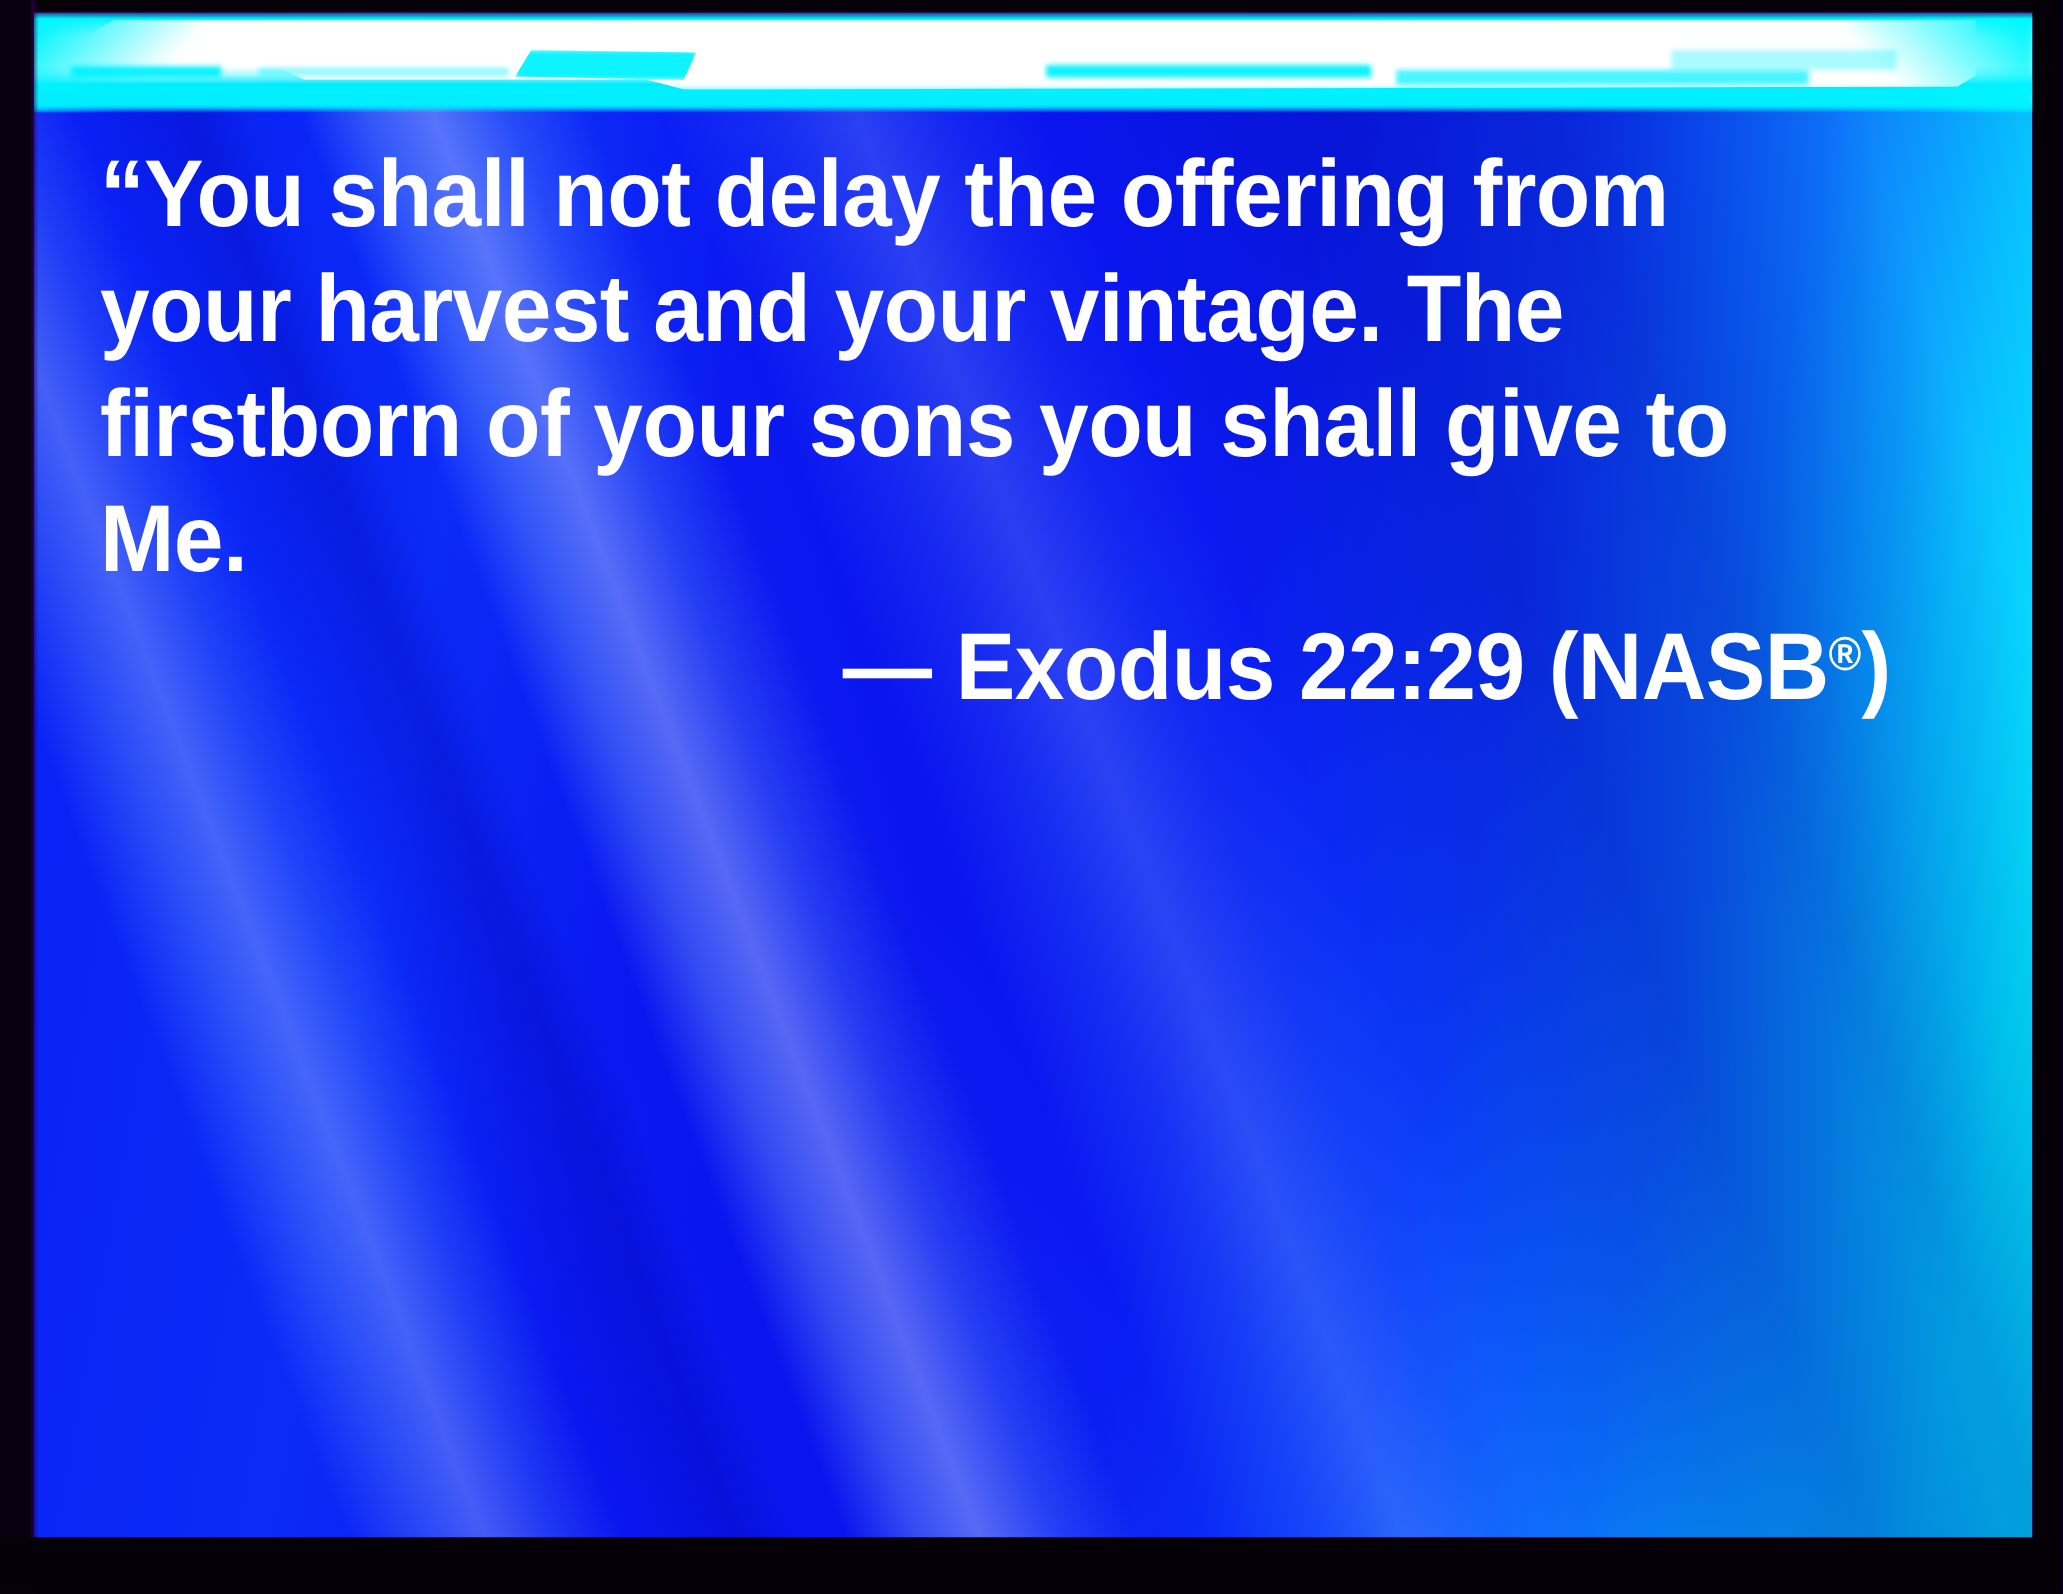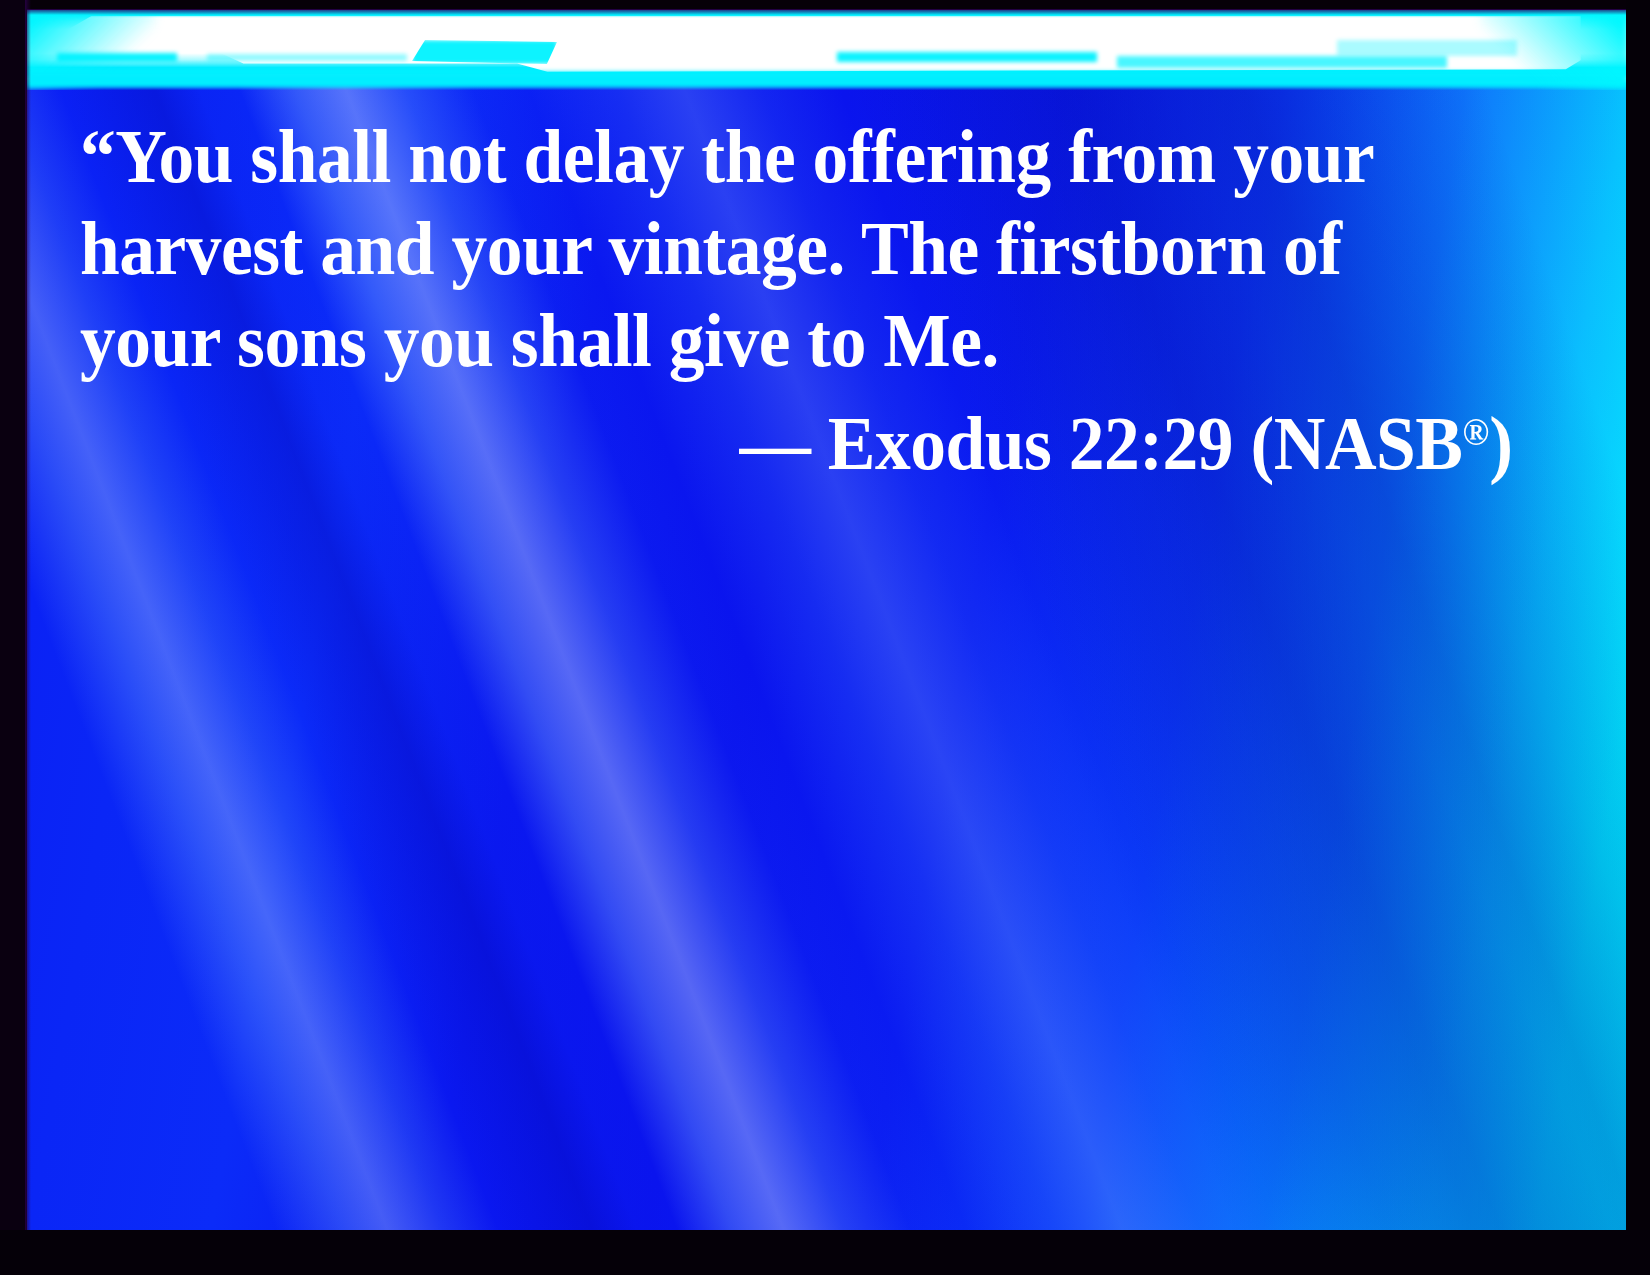--- a/index.html
+++ b/index.html
@@ -6,21 +6,21 @@
     margin: 0;
     padding: 0;
     background: #000000;
   }
   #slide {
     position: relative;
     width: 1650px;
     height: 1275px;
     background: #0a0008;
     overflow: hidden;
-    font-family: Liberation Serif, serif;
+    font-family: Liberation Sans, sans-serif;
   }
 
   
   #frame-top    { position:absolute; left:0;  top:0;    width:1650px; height:10px;  background:#060008; z-index:30; }
   #frame-left   { position:absolute; left:0;  top:0;    width:27px;   height:1275px; background:#0a0010; z-index:30; }
   #frame-right  { position:absolute; right:0; top:0;    width:24px;   height:1275px; background:#050007; z-index:30; }
   #frame-bottom { position:absolute; left:0;  bottom:0; width:1650px; height:45px;  background:#050008; z-index:30; }
 
   
   #frame-left::after {

